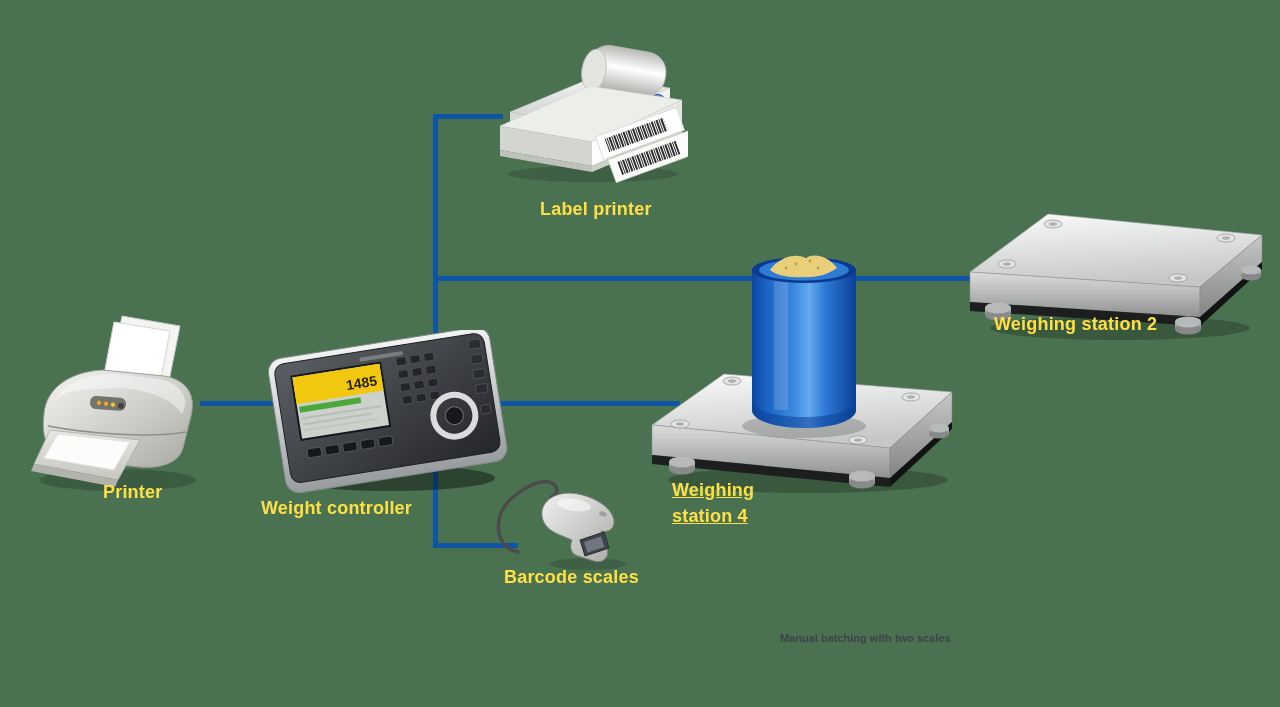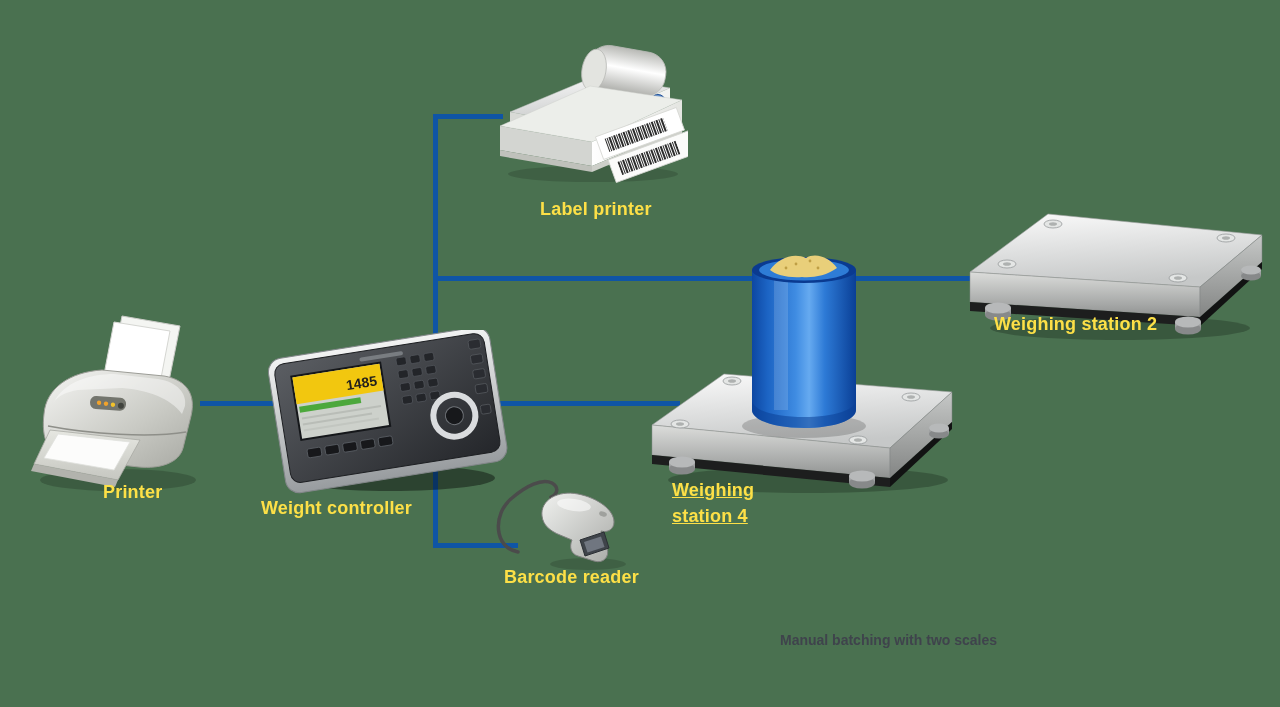--- a/index.html
+++ b/index.html
@@ -11,21 +11,21 @@
   .line { position:absolute; background:#0f55a5; }
   .dev  { position:absolute; }
   .lbl  {
     position:absolute; color:#fde047; font-weight:bold;
     font-size:18px; line-height:25px; letter-spacing:.2px;
     white-space:nowrap;
   }
   .lbl.right { text-align:right; }
   .caption {
     position:absolute; color:#3f434c; font-weight:bold;
-    font-size:14px; white-space:nowrap;
+    font-size:11px; white-space:nowrap;
   }
   svg { display:block; }
 </style>
 </head>
 <body>
 
 <div class="canvas">
 
   <svg width="0" height="0" style="position:absolute" aria-hidden="true">
     <defs>
@@ -212,21 +212,21 @@
 
   <svg class="dev" style="left:488px; top:458px;" width="160" height="120" viewBox="0 0 160 120">
     <path d="M30,94 C6,90 4,56 24,40 C38,28 54,20 64,25 C71,29 70,36 63,39" fill="none" stroke="#4b4b4b" stroke-width="3.5" stroke-linecap="round"></path>
     <ellipse cx="100" cy="106" rx="38" ry="6" fill="#000" opacity=".15"></ellipse>
     <path d="M54,58 C52,42 70,32 90,36 C110,40 126,52 126,64 C126,71 120,75 113,73 L119,90 C122,99 115,106 106,103 L90,98 C83,96 81,89 84,82 L72,77 C62,73 55,67 54,58 Z" fill="url(#gScanner)" stroke="#808280" stroke-width="1"></path>
     <ellipse cx="86" cy="47" rx="17" ry="6" fill="#ffffff" opacity=".55" transform="rotate(8 86 47)"></ellipse>
     <ellipse cx="115" cy="56" rx="4" ry="2.5" fill="#9fa19d" transform="rotate(20 115 56)"></ellipse>
     <polygon points="92,82 116,74 121,90 97,98" fill="#3f444a" stroke="#2b2f34" stroke-width="1"></polygon>
     <polygon points="96,84 113,78.5 116.5,89 99.5,94.5" fill="#707680"></polygon>
   </svg>
-  <div class="lbl" style="left:504px; top:565px;">Barcode reader</div>
+  <div class="lbl" style="left:504px; top:565px;">Barcode scales</div>
 
   <svg class="dev" style="left:638px; top:250px;" width="325" height="245" viewBox="0 0 325 245">
     <ellipse cx="170" cy="230" rx="140" ry="13" fill="#000" opacity=".22"></ellipse>
 
     <polygon points="14,175 86,124 314,142 252,198" fill="url(#gSilverTop)" stroke="#9fa1a1" stroke-width=".6"></polygon>
     <polygon points="14,175 252,198 252,228 14,205" fill="url(#gFaceFront)" stroke="#8b8d8c" stroke-width=".5"></polygon>
     <polygon points="252,198 314,142 314,172 252,228" fill="url(#gFaceRight)" stroke="#7f8182" stroke-width=".5"></polygon>
     <polygon points="14,205 252,228 252,237 14,214" fill="#1d1e1e"></polygon>
     <polygon points="252,228 314,172 314,179 252,237" fill="#121313"></polygon>
 

